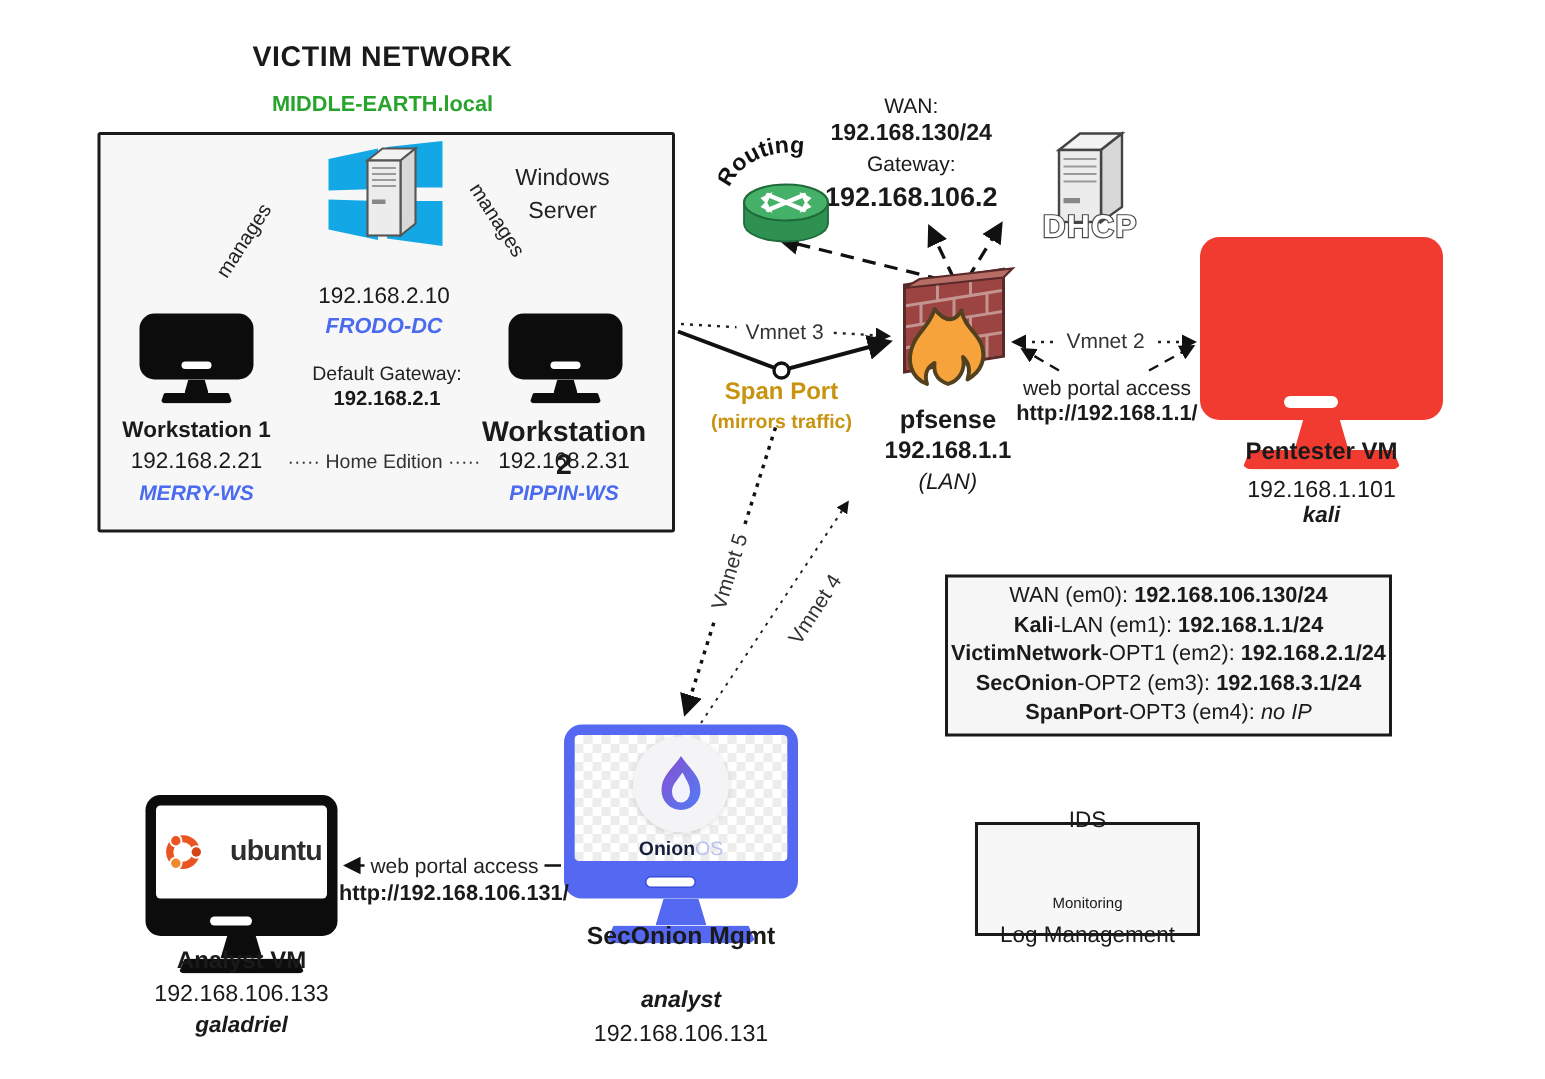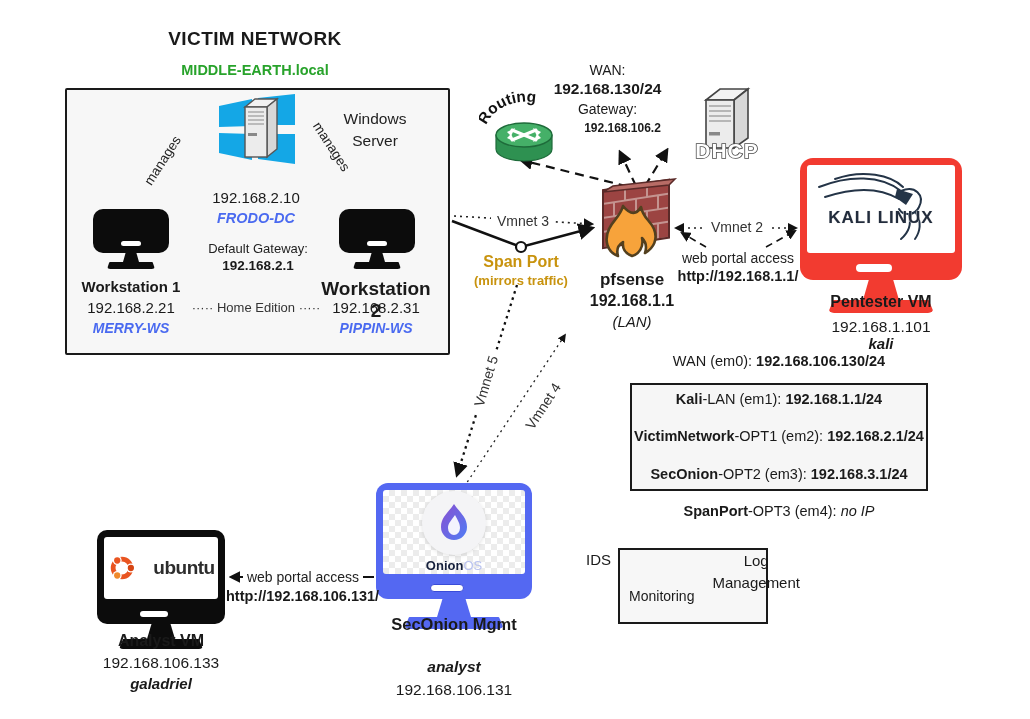--- a/index.html
+++ b/index.html
@@ -17,21 +17,21 @@
   .node{z-index:2;}
   .dash15{stroke:#111;stroke-width:1.6;stroke-dasharray:7 5;fill:none;}
   .dash2{stroke:#111;stroke-width:2.2;stroke-dasharray:9 6;fill:none;}
   .dot15{stroke:#222;stroke-width:1.6;stroke-dasharray:2 4;fill:none;}
   .dot2{stroke:#111;stroke-width:2.3;stroke-dasharray:2.5 4;fill:none;}
   .dot12{stroke:#222;stroke-width:1.3;stroke-dasharray:2 4;fill:none;}
   .solid24{stroke:#111;stroke-width:2.6;fill:none;}
   .solid18{stroke:#111;stroke-width:1.8;fill:none;}
 
   .big-box{border:2.5px solid #1a1a1a;background:#f7f7f7;border-radius:2px;}
-  .info-box{border:2px solid #1a1a1a;background:#f6f6f6;gap:18px;}
+  .info-box{border:2px solid #1a1a1a;background:#f6f6f6;}
 
   
   .monitor{display:flex;flex-direction:column;align-items:center;}
   .mon-frame{border-radius:10px;padding:7px 7px 3px;}
   .mon-screen{background:#fff;border-radius:3px;display:flex;flex-direction:column;
               align-items:center;justify-content:center;overflow:hidden;}
   .mon-slot{background:#fff;border-radius:6px;margin:4px auto 3px;}
   .mon-stand{clip-path:polygon(16% 0,84% 0,100% 100%,0 100%);}
   .mon-base{clip-path:polygon(5% 0,95% 0,100% 100%,0 100%);border-radius:4px;}
   .checker{background-color:#fff;
@@ -136,21 +136,21 @@
     <div class="mon-stand" style="width:16px;height:9px;background:#0c0c0c;"></div>
     <div class="mon-base" style="width:48px;height:7px;background:#0c0c0c;"></div>
   </div>
   <div class="abs c b node" style="left:319px;top:278px;width:114px;font-size:19px;">Workstation 2</div>
   <div class="abs c node" style="left:319px;top:299px;width:114px;font-size:15px;">192.168.2.31</div>
   <div class="abs c b i blue node" style="left:319px;top:320px;width:114px;font-size:14px;">PIPPIN-WS</div>
 
   <div class="abs c node" style="left:525px;top:62px;width:165px;font-size:14px;">WAN:</div>
   <div class="abs c b node" style="left:525px;top:80px;width:165px;font-size:15.5px;">192.168.130/24</div>
   <div class="abs c node" style="left:525px;top:101px;width:165px;font-size:14px;">Gateway:</div>
-  <div class="abs c b node" style="left:540px;top:121px;width:165px;font-size:12px;">192.168.106.2</div>
+  <div class="abs c b node" style="left:525px;top:121px;width:165px;font-size:18px;">192.168.106.2</div>
 
   <div class="abs node" style="left:479px;top:85px;">
     <svg width="90" height="78" viewBox="0 0 90 78">
       <path id="routing-arc" d="M 6 44 A 42 34 0 0 1 76 26" fill="none"></path>
       <text font-size="15.5" font-weight="bold" fill="#111" style="font-family:'Liberation Sans',sans-serif;">
         <textPath href="#routing-arc" startOffset="4">Routing</textPath>
       </text>
       <path d="M17 50 h56 v14 a28 12 0 0 1 -56 0 z" fill="#2e9151" stroke="#1e6b3a" stroke-width="1.2"></path>
       <ellipse cx="45" cy="50" rx="28" ry="12" fill="#45b068" stroke="#1e6b3a" stroke-width="1.4"></ellipse>
       <g stroke="#fff" stroke-width="3" stroke-linecap="round">
@@ -218,54 +218,40 @@
   <div class="abs c wbg node" style="left:491px;top:213px;width:64px;font-size:14px;color:#333;">Vmnet 3</div>
   <div class="abs c wbg node" style="left:705px;top:219px;width:64px;font-size:14px;color:#333;">Vmnet 2</div>
   <div class="abs c wbg rot node" style="left:453px;top:373px;width:66px;font-size:14px;color:#333;transform:rotate(-73deg);">Vmnet 5</div>
   <div class="abs c wbg rot node" style="left:510px;top:398px;width:66px;font-size:14px;color:#333;transform:rotate(-57deg);">Vmnet 4</div>
 
   <div class="abs c node" style="left:672px;top:250px;width:132px;font-size:14px;color:#222;">web portal access</div>
   <div class="abs c b node" style="left:664px;top:268px;width:148px;font-size:14.5px;">http://192.168.1.1/</div>
 
   <div class="abs monitor node" style="left:799px;top:158px;width:164px;">
     <div class="mon-frame" style="background:#f23b30;width:148px;height:112px;border-radius:13px;position:relative;">
-      <div class="mon-screen" style="width:148px;height:88px;">
-        <svg width="140" height="84" viewBox="0 0 140 84">
-          <g stroke="#243447" fill="none" stroke-width="2" stroke-linecap="round">
-            <path d="M8 20 C 38 8, 70 8, 90 24"></path>
-            <path d="M14 30 C 44 20, 68 20, 88 32"></path>
-            <path d="M24 12 C 52 2, 80 8, 92 20"></path>
-            <path d="M90 24 c 14 -6 24 4 18 16 c -4 9 -16 9 -20 2"></path>
-            <path d="M98 48 c 3 11 -1 18 -8 24"></path>
-            <path d="M105 46 c 6 9 4 19 -1 26"></path>
-          </g>
-          <polygon points="86,22 102,27 95,38 84,30" fill="#243447"></polygon>
-          <text x="70" y="56" text-anchor="middle" font-size="17" font-weight="bold" letter-spacing="1" fill="#222c3c" stroke="#e8e8e8" stroke-width="0.7" paint-order="stroke" style="font-family:'Liberation Sans',sans-serif;">KALI LINUX</text>
-        </svg>
-      </div>
       <div class="mon-slot" style="width:36px;height:8px;position:absolute;bottom:5px;left:56px;"></div>
     </div>
     <div class="mon-stand" style="width:36px;height:20px;background:#f23b30;"></div>
     <div class="mon-base" style="width:106px;height:13px;background:#f23b30;border-radius:6px;"></div>
   </div>
   <div class="abs c b node" style="left:799px;top:293px;width:164px;font-size:16px;">Pentester VM</div>
   <div class="abs c node" style="left:799px;top:318px;width:164px;font-size:15.5px;">192.168.1.101</div>
   <div class="abs c b i node" style="left:799px;top:335px;width:164px;font-size:15px;">kali</div>
 
   <div class="abs info-box node" style="left:630px;top:383px;width:294px;height:104px;display:flex;flex-direction:column;justify-content:center;">
     <div class="if-row"><span class="b"></span><span>WAN (em0): </span><span class="b">192.168.106.130/24</span></div>
     <div class="if-row"><span class="b">Kali</span><span>-LAN (em1): </span><span class="b">192.168.1.1/24</span></div>
     <div class="if-row"><span class="b">VictimNetwork</span><span>-OPT1 (em2): </span><span class="b">192.168.2.1/24</span></div>
     <div class="if-row"><span class="b">SecOnion</span><span>-OPT2 (em3): </span><span class="b">192.168.3.1/24</span></div>
     <div class="if-row"><span class="b">SpanPort</span><span>-OPT3 (em4): </span><span class="i">no IP</span></div>
   </div>
 
-  <div class="abs info-box node" style="left:618px;top:548px;width:146px;height:72px;display:flex;flex-direction:row;justify-content:center;background:#f7f7f7;">
+  <div class="abs info-box node" style="left:650px;top:548px;width:146px;height:72px;display:flex;flex-direction:column;justify-content:center;background:#f7f7f7;">
     <div class="c" style="font-size:15px;line-height:20px;">IDS</div>
-    <div class="c" style="font-size:14px;line-height:20px;margin-top:36px;">Monitoring</div>
+    <div class="c" style="font-size:10px;line-height:20px;margin-top:36px;">Monitoring</div>
     <div class="c" style="font-size:15px;line-height:22px;">Log Management</div>
   </div>
 
   <div class="abs monitor node" style="left:376px;top:483px;width:156px;">
     <div class="mon-frame" style="background:#5468f2;width:142px;height:106px;border-radius:12px;position:relative;">
       <div class="mon-screen checker" style="width:142px;height:84px;">
         <div class="onion-circle">
           <svg width="40" height="44" viewBox="0 0 40 44">
             <defs>
                 <linearGradient id="og" x1="0" y1="0" x2="1" y2="1">

